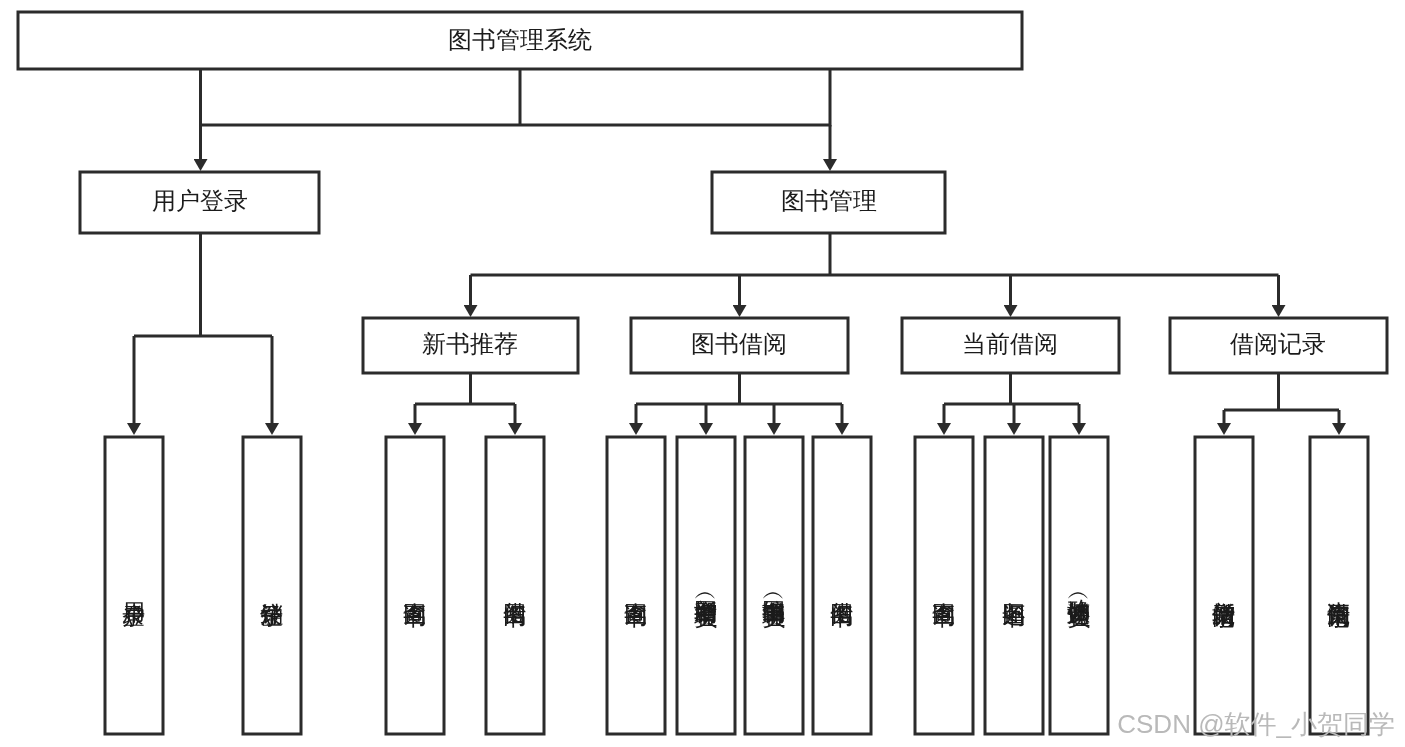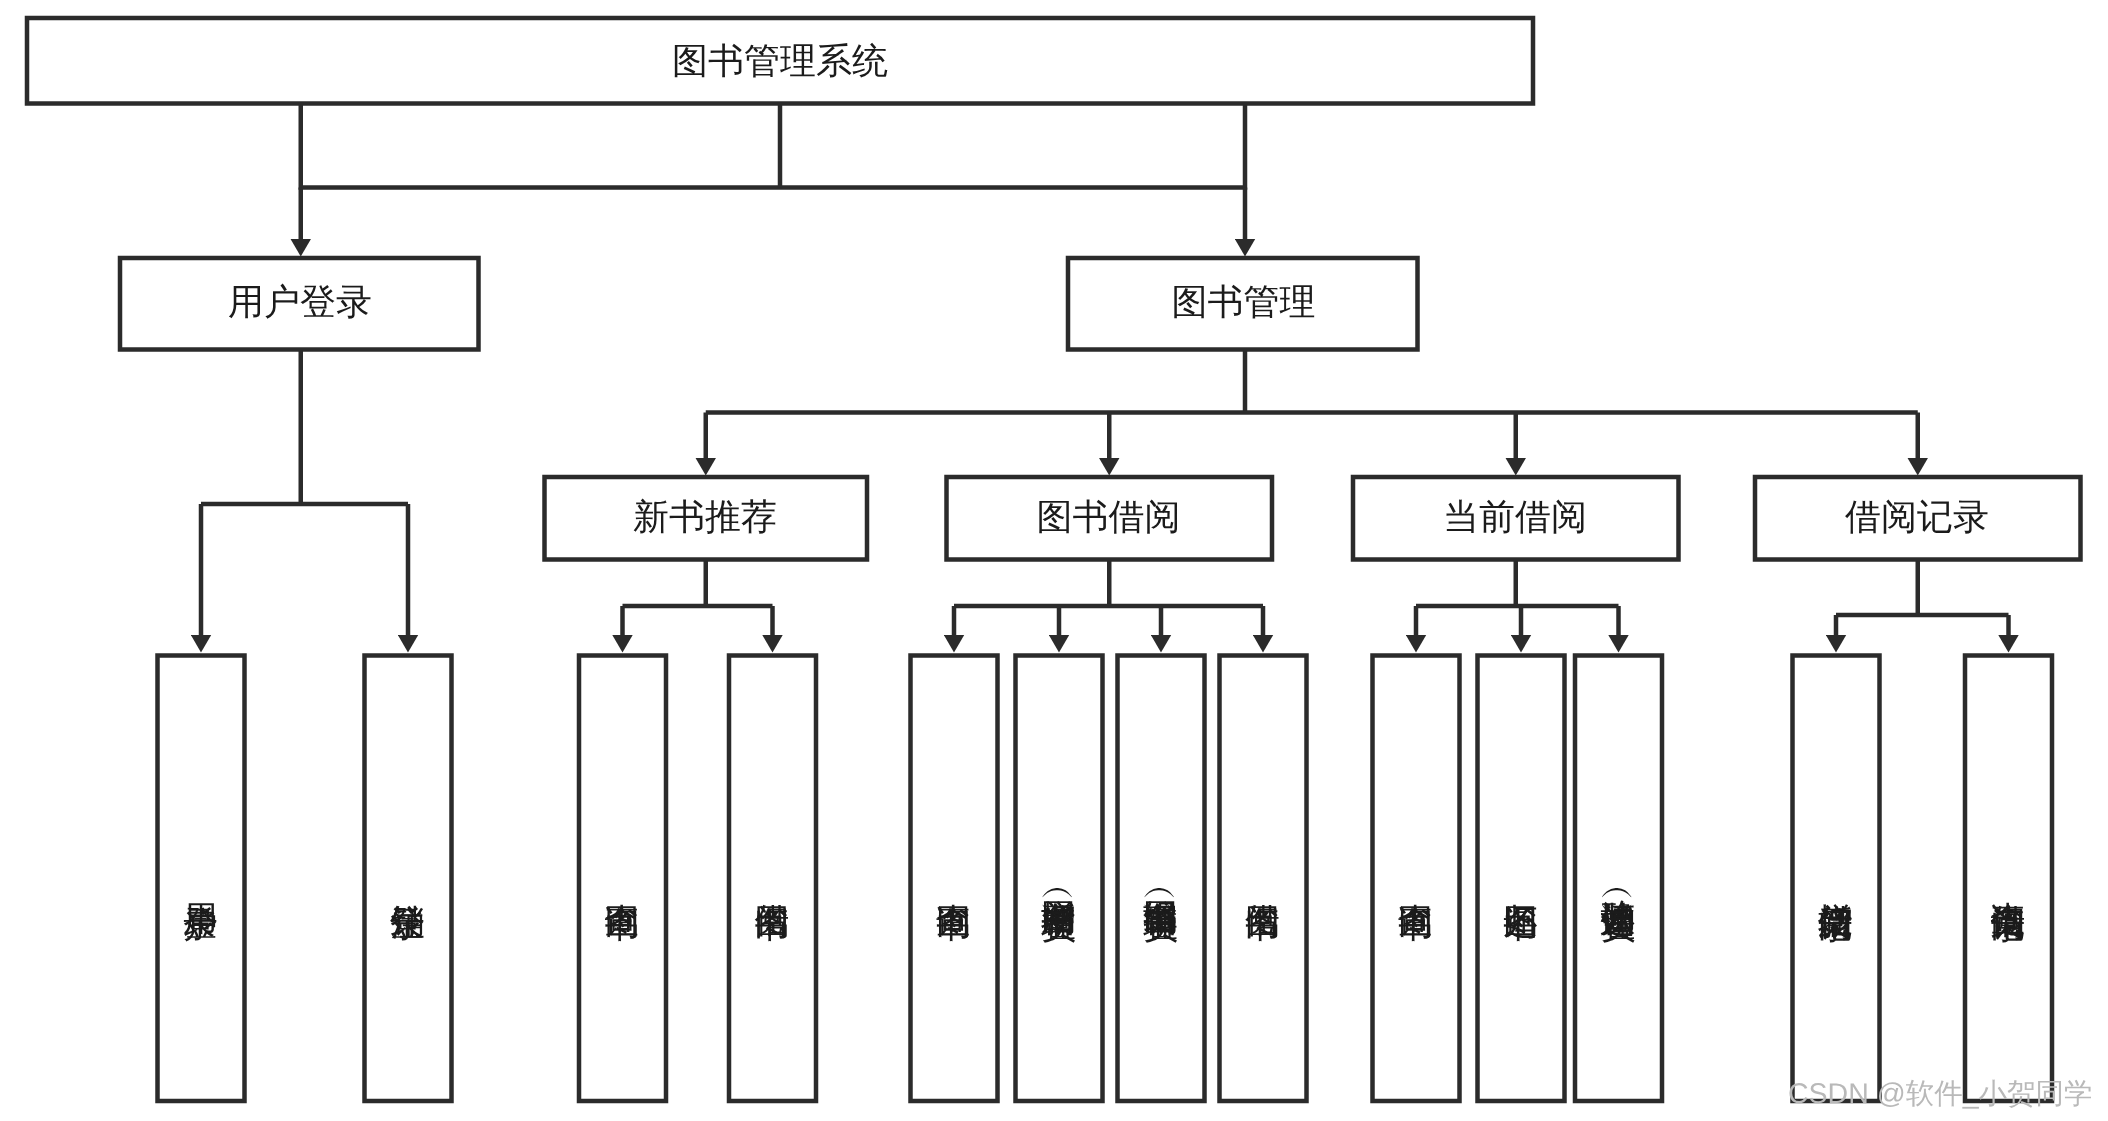--- a/index.html
+++ b/index.html
@@ -56,21 +56,21 @@
     white-space: nowrap;
     text-align: center;
     pointer-events: none;
     user-select: none;
   }
   .watermark {
     position: absolute;
     right: 10px;
     bottom: 5px;
     font-family: "Liberation Sans", "DejaVu Sans", sans-serif;
-    font-size: 19px;
+    font-size: 26px;
     color: #b9b9b9;
     white-space: nowrap;
     user-select: none;
   }
 </style>
 </head>
 <body>
 
 <div id="page">
 

